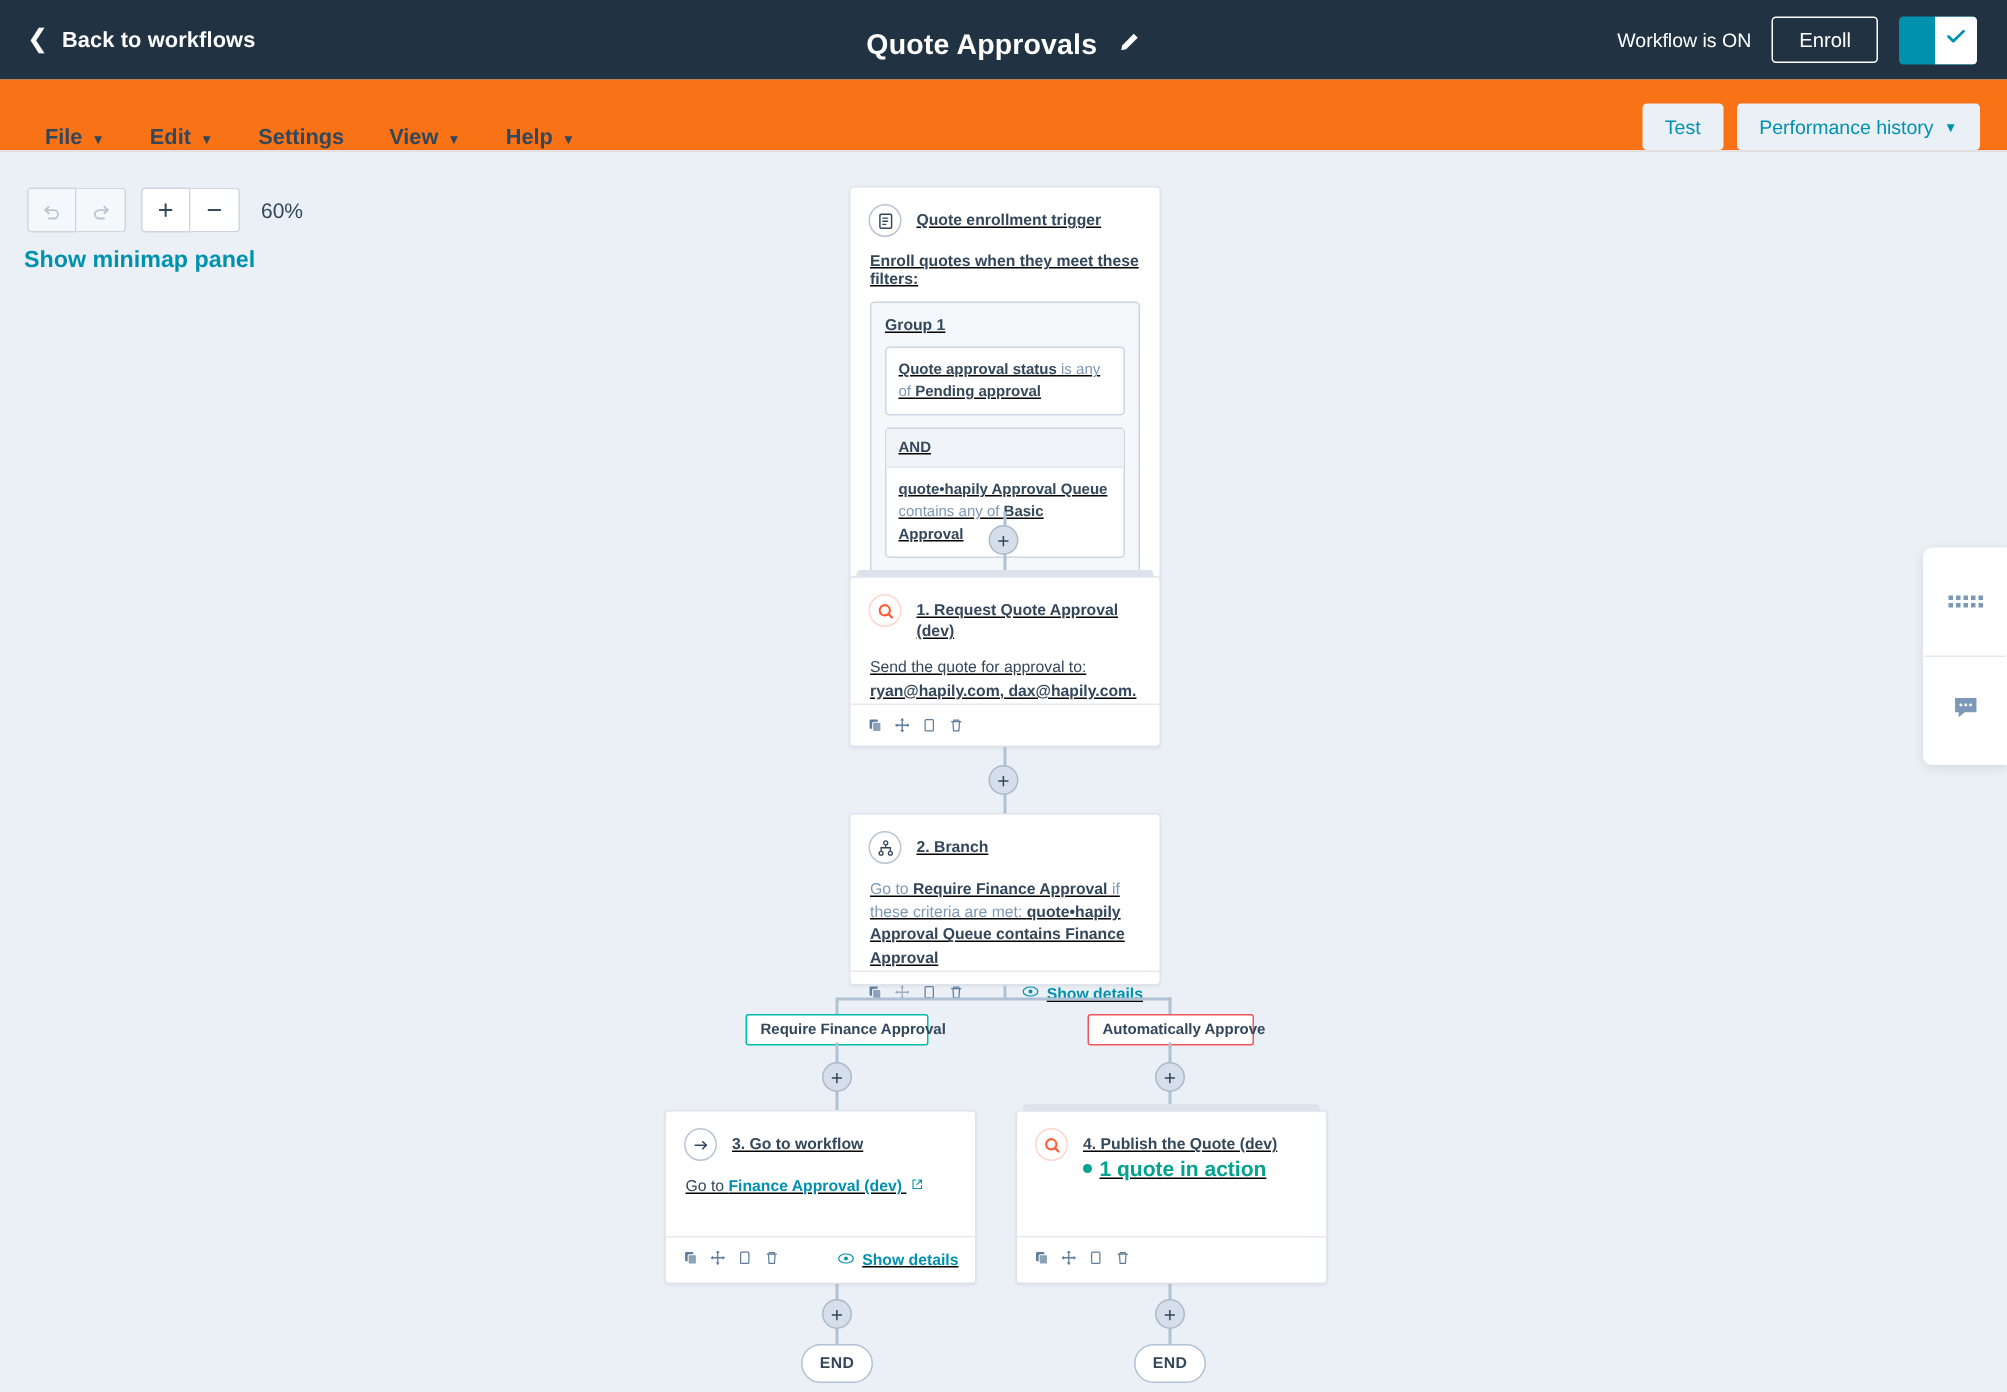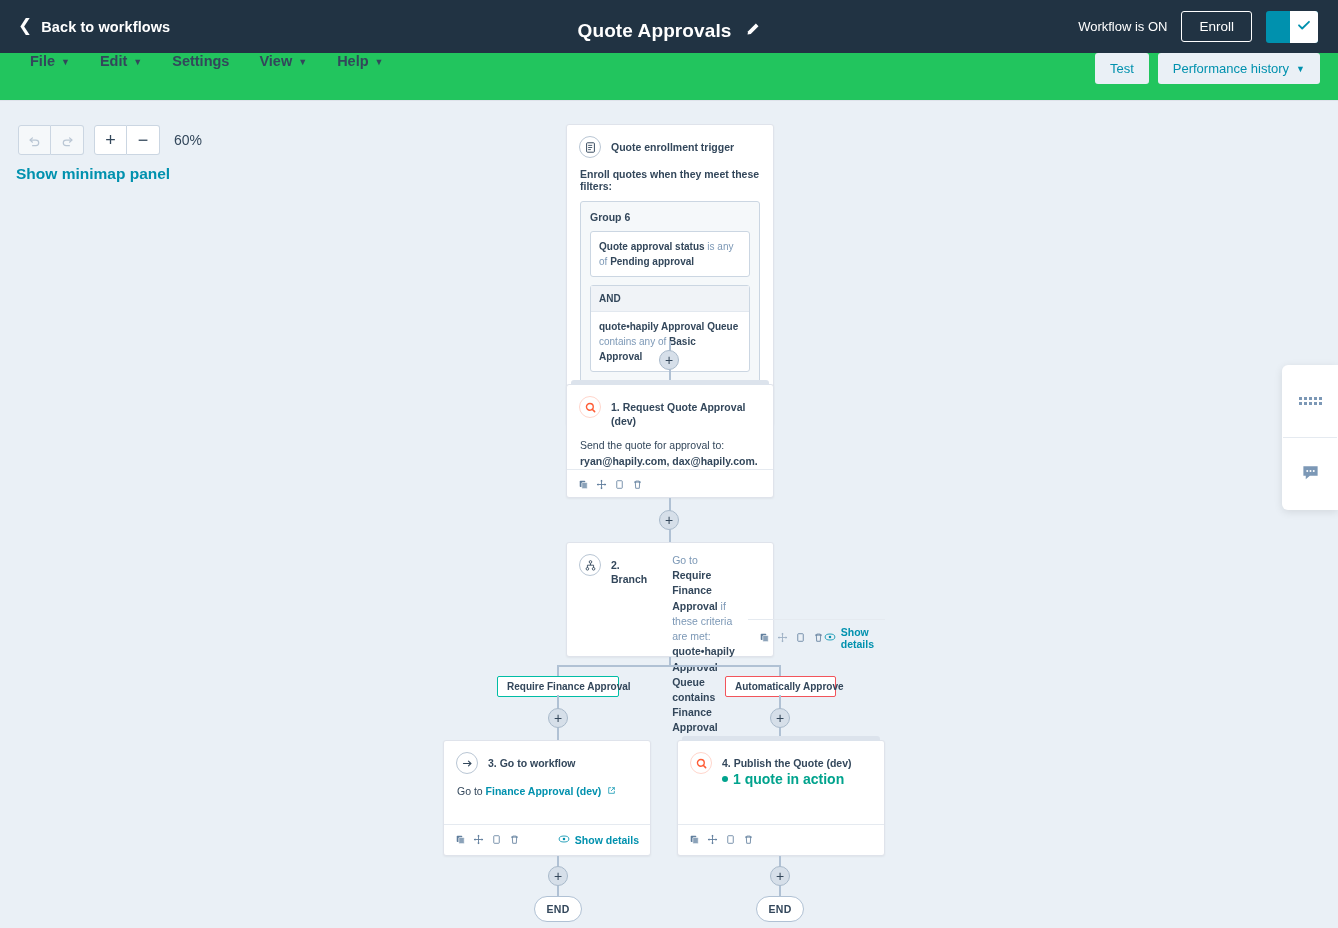--- a/index.html
+++ b/index.html
@@ -52,22 +52,22 @@
   }
   .toggle-knob {
     width: 28px; height: 32px; background: #ffffff;
     display: flex; align-items: center; justify-content: center;
   }
 
   
   .menubar {
     position: absolute; top: 53px; left: 0;
     width: 1338px; height: 48px;
-    background: #22c55e; border-bottom: 1px solid #dfe3eb;
-    display: flex; align-items: flex-start;
+    background: #f97316; border-bottom: 1px solid #dfe3eb;
+    display: flex; align-items: flex-end;
   }
   .menu-items { display: flex; align-items: center; margin-left: 30px; gap: 30px; }
   .menu-item {
     display: flex; align-items: center; gap: 6px;
     color: #33475b; font-size: 14.5px; font-weight: 700; cursor: pointer;
   }
   .caret { font-size: 9px; line-height: 1; transform: translateY(1px); }
   .menubar-right {
     position: absolute; right: 18px; display: flex; align-items: center; gap: 9px;
   }
@@ -102,20 +102,21 @@
   .minimap-link {
     position: absolute; left: 16px; top: 64px;
     color: #0091ae; font-size: 15.5px; font-weight: 700; cursor: pointer;
   }
 
   
   .node {
     position: absolute; background: #ffffff;
     border: 1px solid #dfe3eb; border-radius: 3px;
     box-shadow: 0 1px 2px rgba(0,0,0,.05);
+    text-decoration: underline;
   }
   .stack-bar {
     position: absolute; top: -5px; left: 4px; right: 4px; height: 5px;
     background: #dce3ec; border-radius: 3px 3px 0 0;
   }
   .node-head {
     display: flex; align-items: flex-start; gap: 10px;
     padding: 11px 12px 0 12px;
   }
   .node-icon {
@@ -305,21 +306,21 @@
       <div class="node-icon">
         <svg width="13" height="13" viewBox="0 0 16 16">
             <rect x="3.2" y="2.2" width="9.6" height="11.6" rx="1" stroke="#33475b" stroke-width="1.2" fill="none"></rect>
             <path d="M5.6 5.4h4M5.6 8h4M5.6 10.6h2.4" stroke="#33475b" stroke-width="1.1" stroke-linecap="round"></path>
           </svg>
       </div>
       <div class="node-title">Quote enrollment trigger</div>
     </div>
     <div class="filters-label">Enroll quotes when they meet these filters:</div>
     <div class="group-box">
-      <div class="group-title">Group 6</div>
+      <div class="group-title">Group 1</div>
       <div class="filter-box">
         <b>Quote approval status</b><span class="muted"> is any of </span><b>Pending approval</b>
       </div>
       <div class="filter-box">
         <div class="and-strip">AND</div>
         <div class="and-body">
           <b>quote•hapily Approval Queue</b><span class="muted"> contains any of </span><b>Basic Approval</b>
         </div>
       </div>
     </div>
@@ -389,21 +390,21 @@
         </span>
       </div>
     </div>
   </div>
 
   <div class="vline" style="left:669px; top:397px; height:124px;"></div>
   <div class="plus-node" style="left:659px; top:409px;">
     <span>+</span>
   </div>
 
-  <div class="node" style="left:566px; top:441px; width:208px; height:115px; display:flex; ">
+  <div class="node" style="left:566px; top:441px; width:208px; height:115px; display:flex; flex-direction:column;">
     <div class="node-head">
       <div class="node-icon">
         <svg width="13" height="13" viewBox="0 0 16 16">
             <circle cx="8" cy="3.6" r="1.6" stroke="#33475b" stroke-width="1.1" fill="none"></circle>
             <circle cx="4.2" cy="12.1" r="1.6" stroke="#33475b" stroke-width="1.1" fill="none"></circle>
             <circle cx="11.8" cy="12.1" r="1.6" stroke="#33475b" stroke-width="1.1" fill="none"></circle>
             <path d="M8 5.3v2.2M4.2 10.5V7.6h7.6v2.9" stroke="#33475b" stroke-width="1.1" fill="none"></path>
           </svg>
       </div>
       <div class="node-title">2. Branch</div>

